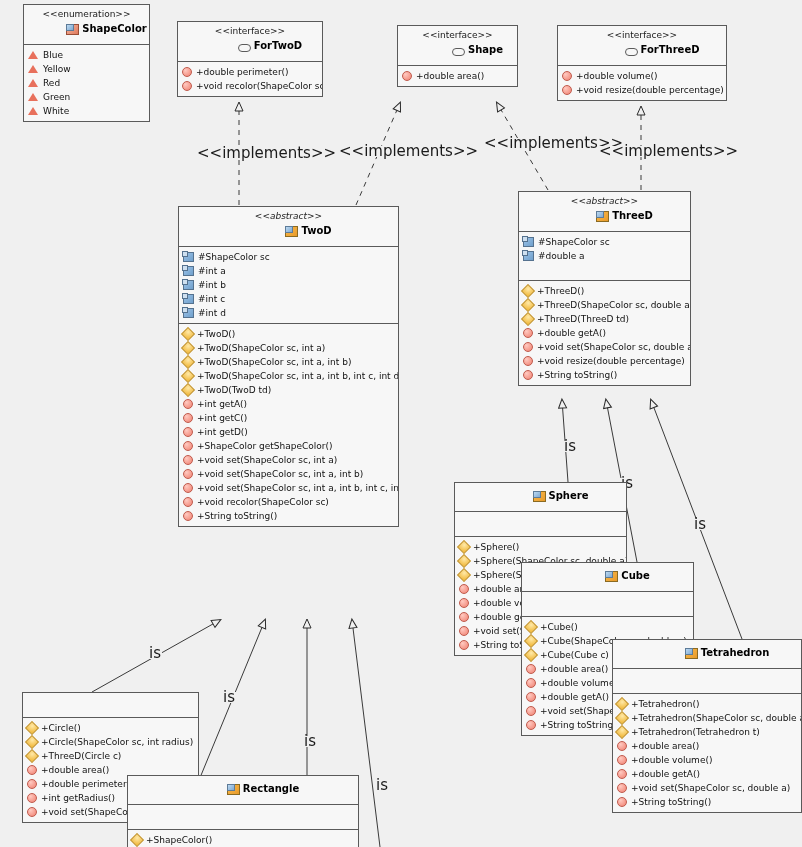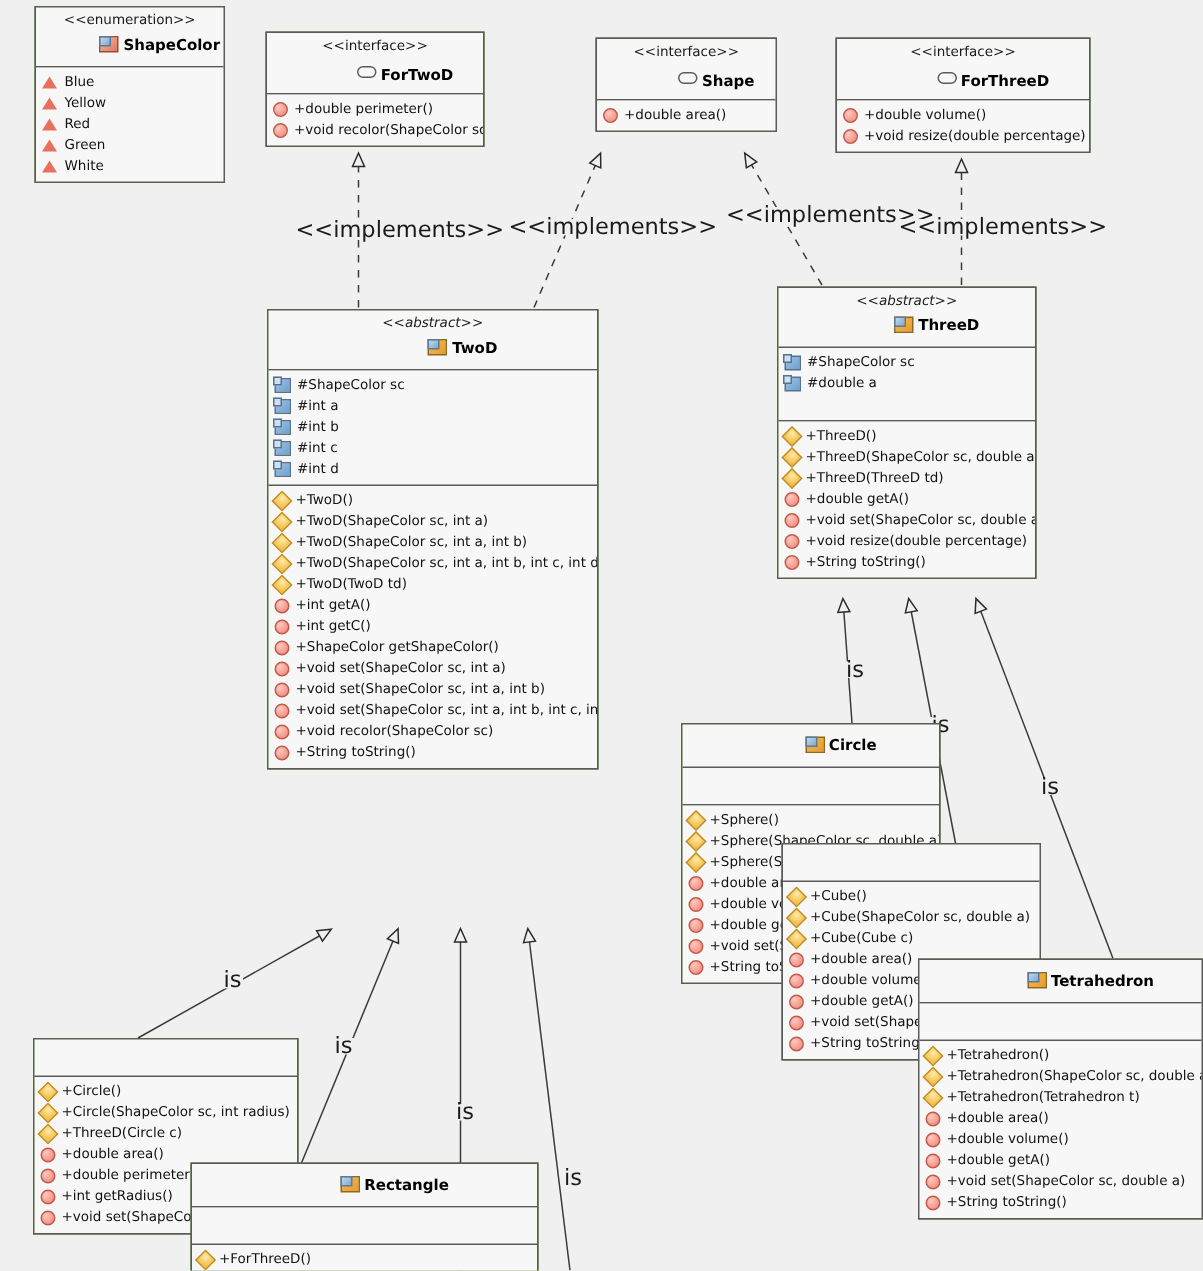--- a/index.html
+++ b/index.html
@@ -7,21 +7,21 @@
     width:802px;height:847px;
     background:#f0f0f0;
     font-family:"DejaVu Sans","Liberation Sans",sans-serif;
     overflow:hidden;position:relative;
   }
   #canvas{position:absolute;left:0;top:0;width:802px;height:847px;}
   svg.edges{position:absolute;left:0;top:0;width:802px;height:847px;pointer-events:none;}
 
   .uml-box{
     position:absolute;
-    background:#4d7c0f;
+    background:#4c1d95;
     border:1px solid #5a5a5a;
     box-sizing:border-box;
     z-index:5;
   }
   .uml-header{
     padding:4px 2px 5px 2px;
     text-align:center;
     border-bottom:1px solid #5a5a5a;
     background:#f7f7f7;
   }
@@ -119,21 +119,21 @@
     display:inline-block;vertical-align:middle;margin-right:3px;
     background:linear-gradient(135deg,#f3b6a0,#e07a5c);
     border:1px solid #9a4e36;
     position:relative;
   }
   .ic-enum:before{
     content:"";position:absolute;left:-1px;top:-1px;width:6px;height:5px;
     background:linear-gradient(135deg,#bcd9f2,#7fa9d0);
     border:1px solid #5d7b98;
   }
-  .hdr-inline{display:inline-flex;align-items:flex-start;justify-content:center;margin-left:40px;}
+  .hdr-inline{display:inline-flex;align-items:flex-end;justify-content:center;margin-left:40px;}
 
   .edge-label{
     position:absolute;
     font-size:15px;
     color:#1a1a1a;
     background:#f0f0f0;
     padding:0 1px;
     white-space:nowrap;
     z-index:3;
     line-height:11px;
@@ -338,20 +338,24 @@
       <div class="member">
         <span class="ic ic-method"></span>
         <span class="mtext">+int getA()</span>
       </div>
       <div class="member">
         <span class="ic ic-method"></span>
         <span class="mtext">+int getC()</span>
       </div>
       <div class="member">
         <span class="ic ic-method"></span>
+        <span class="mtext">+int getD()</span>
+      </div>
+      <div class="member">
+        <span class="ic ic-method"></span>
         <span class="mtext">+ShapeColor getShapeColor()</span>
       </div>
       <div class="member">
         <span class="ic ic-method"></span>
         <span class="mtext">+void set(ShapeColor sc, int a)</span>
       </div>
       <div class="member">
         <span class="ic ic-method"></span>
         <span class="mtext">+void set(ShapeColor sc, int a, int b)</span>
       </div>
@@ -417,21 +421,21 @@
         <span class="ic ic-method"></span>
         <span class="mtext">+String toString()</span>
       </div>
     </div>
   </div>
 
   <div class="uml-box" style="left:454px;top:482px;width:173px;z-index:6;">
     <div class="uml-header">
       <span class="cls-name hdr-inline">
         <span class="ic-class"></span>
-        <span>Circle</span>
+        <span>Sphere</span>
       </span>
     </div>
     <div class="compartment empty"></div>
     <div class="compartment">
       <div class="member">
         <span class="ic ic-ctor"></span>
         <span class="mtext">+Sphere()</span>
       </div>
       <div class="member">
         <span class="ic ic-ctor"></span>
@@ -458,20 +462,26 @@
         <span class="mtext">+void set(ShapeColor sc, double a)</span>
       </div>
       <div class="member">
         <span class="ic ic-method"></span>
         <span class="mtext">+String toString()</span>
       </div>
     </div>
   </div>
 
   <div class="uml-box" style="left:521px;top:562px;width:173px;z-index:7;">
+    <div class="uml-header">
+      <span class="cls-name hdr-inline">
+        <span class="ic-class"></span>
+        <span>Cube</span>
+      </span>
+    </div>
     <div class="compartment empty"></div>
     <div class="compartment">
       <div class="member">
         <span class="ic ic-ctor"></span>
         <span class="mtext">+Cube()</span>
       </div>
       <div class="member">
         <span class="ic ic-ctor"></span>
         <span class="mtext">+Cube(ShapeColor sc, double a)</span>
       </div>
@@ -584,21 +594,21 @@
     <div class="uml-header">
       <span class="cls-name hdr-inline">
         <span class="ic-class"></span>
         <span>Rectangle</span>
       </span>
     </div>
     <div class="compartment empty"></div>
     <div class="compartment">
       <div class="member">
         <span class="ic ic-ctor"></span>
-        <span class="mtext">+ForThreeD()</span>
+        <span class="mtext">+ShapeColor()</span>
       </div>
 
     </div>
   </div>
 
   <div class="edge-label" style="left:196px;top:148px;">&lt;&lt;implements&gt;&gt;</div>
   <div class="edge-label" style="left:338px;top:146px;">&lt;&lt;implements&gt;&gt;</div>
   <div class="edge-label" style="left:483px;top:138px;">&lt;&lt;implements&gt;&gt;</div>
   <div class="edge-label" style="left:598px;top:146px;">&lt;&lt;implements&gt;&gt;</div>
 

